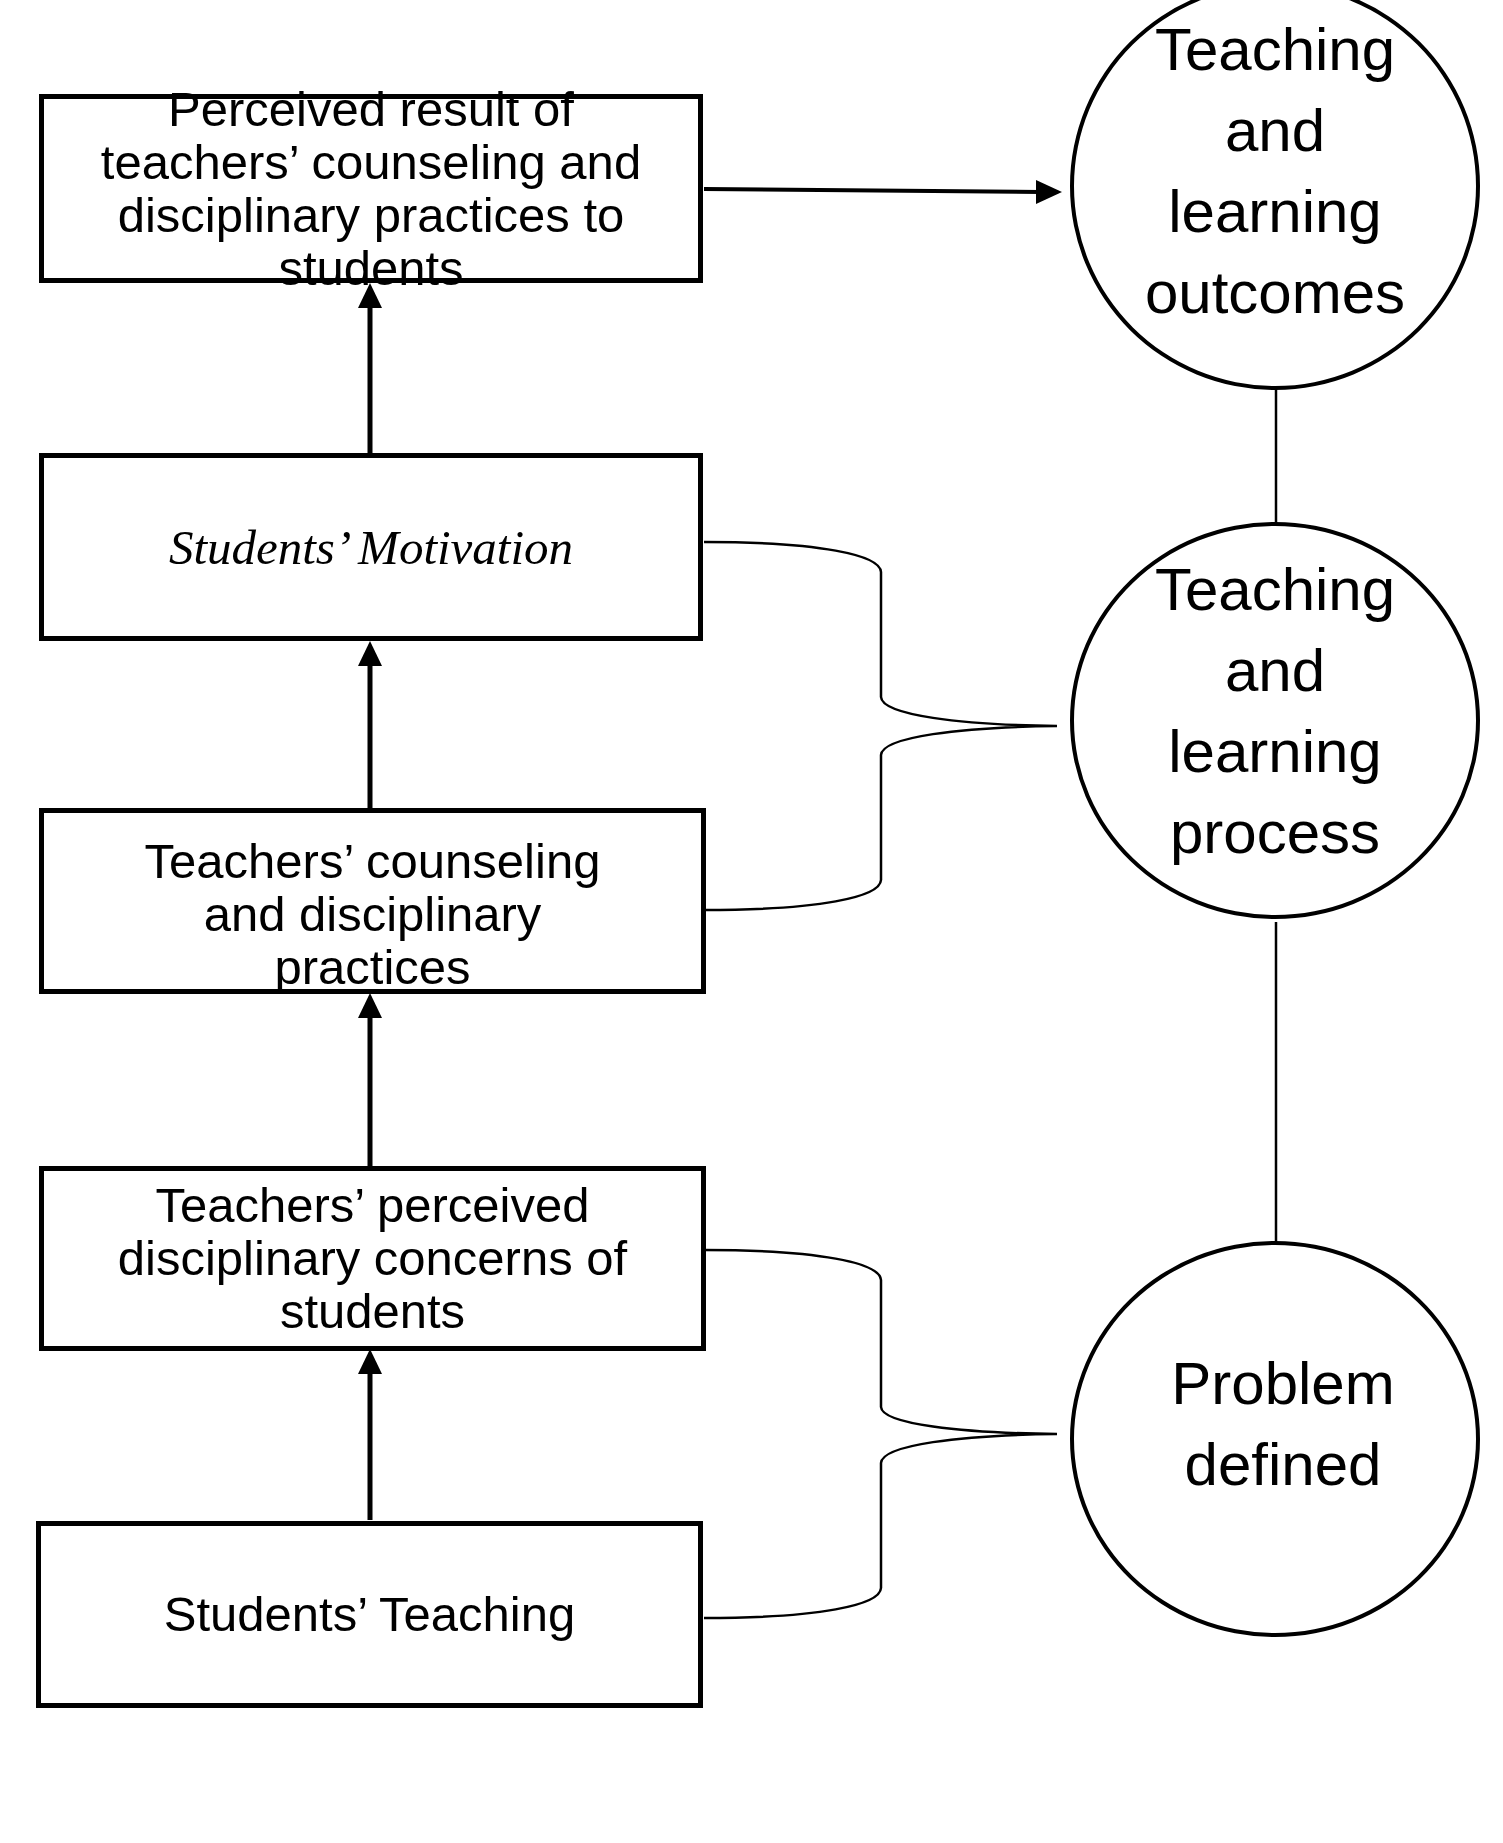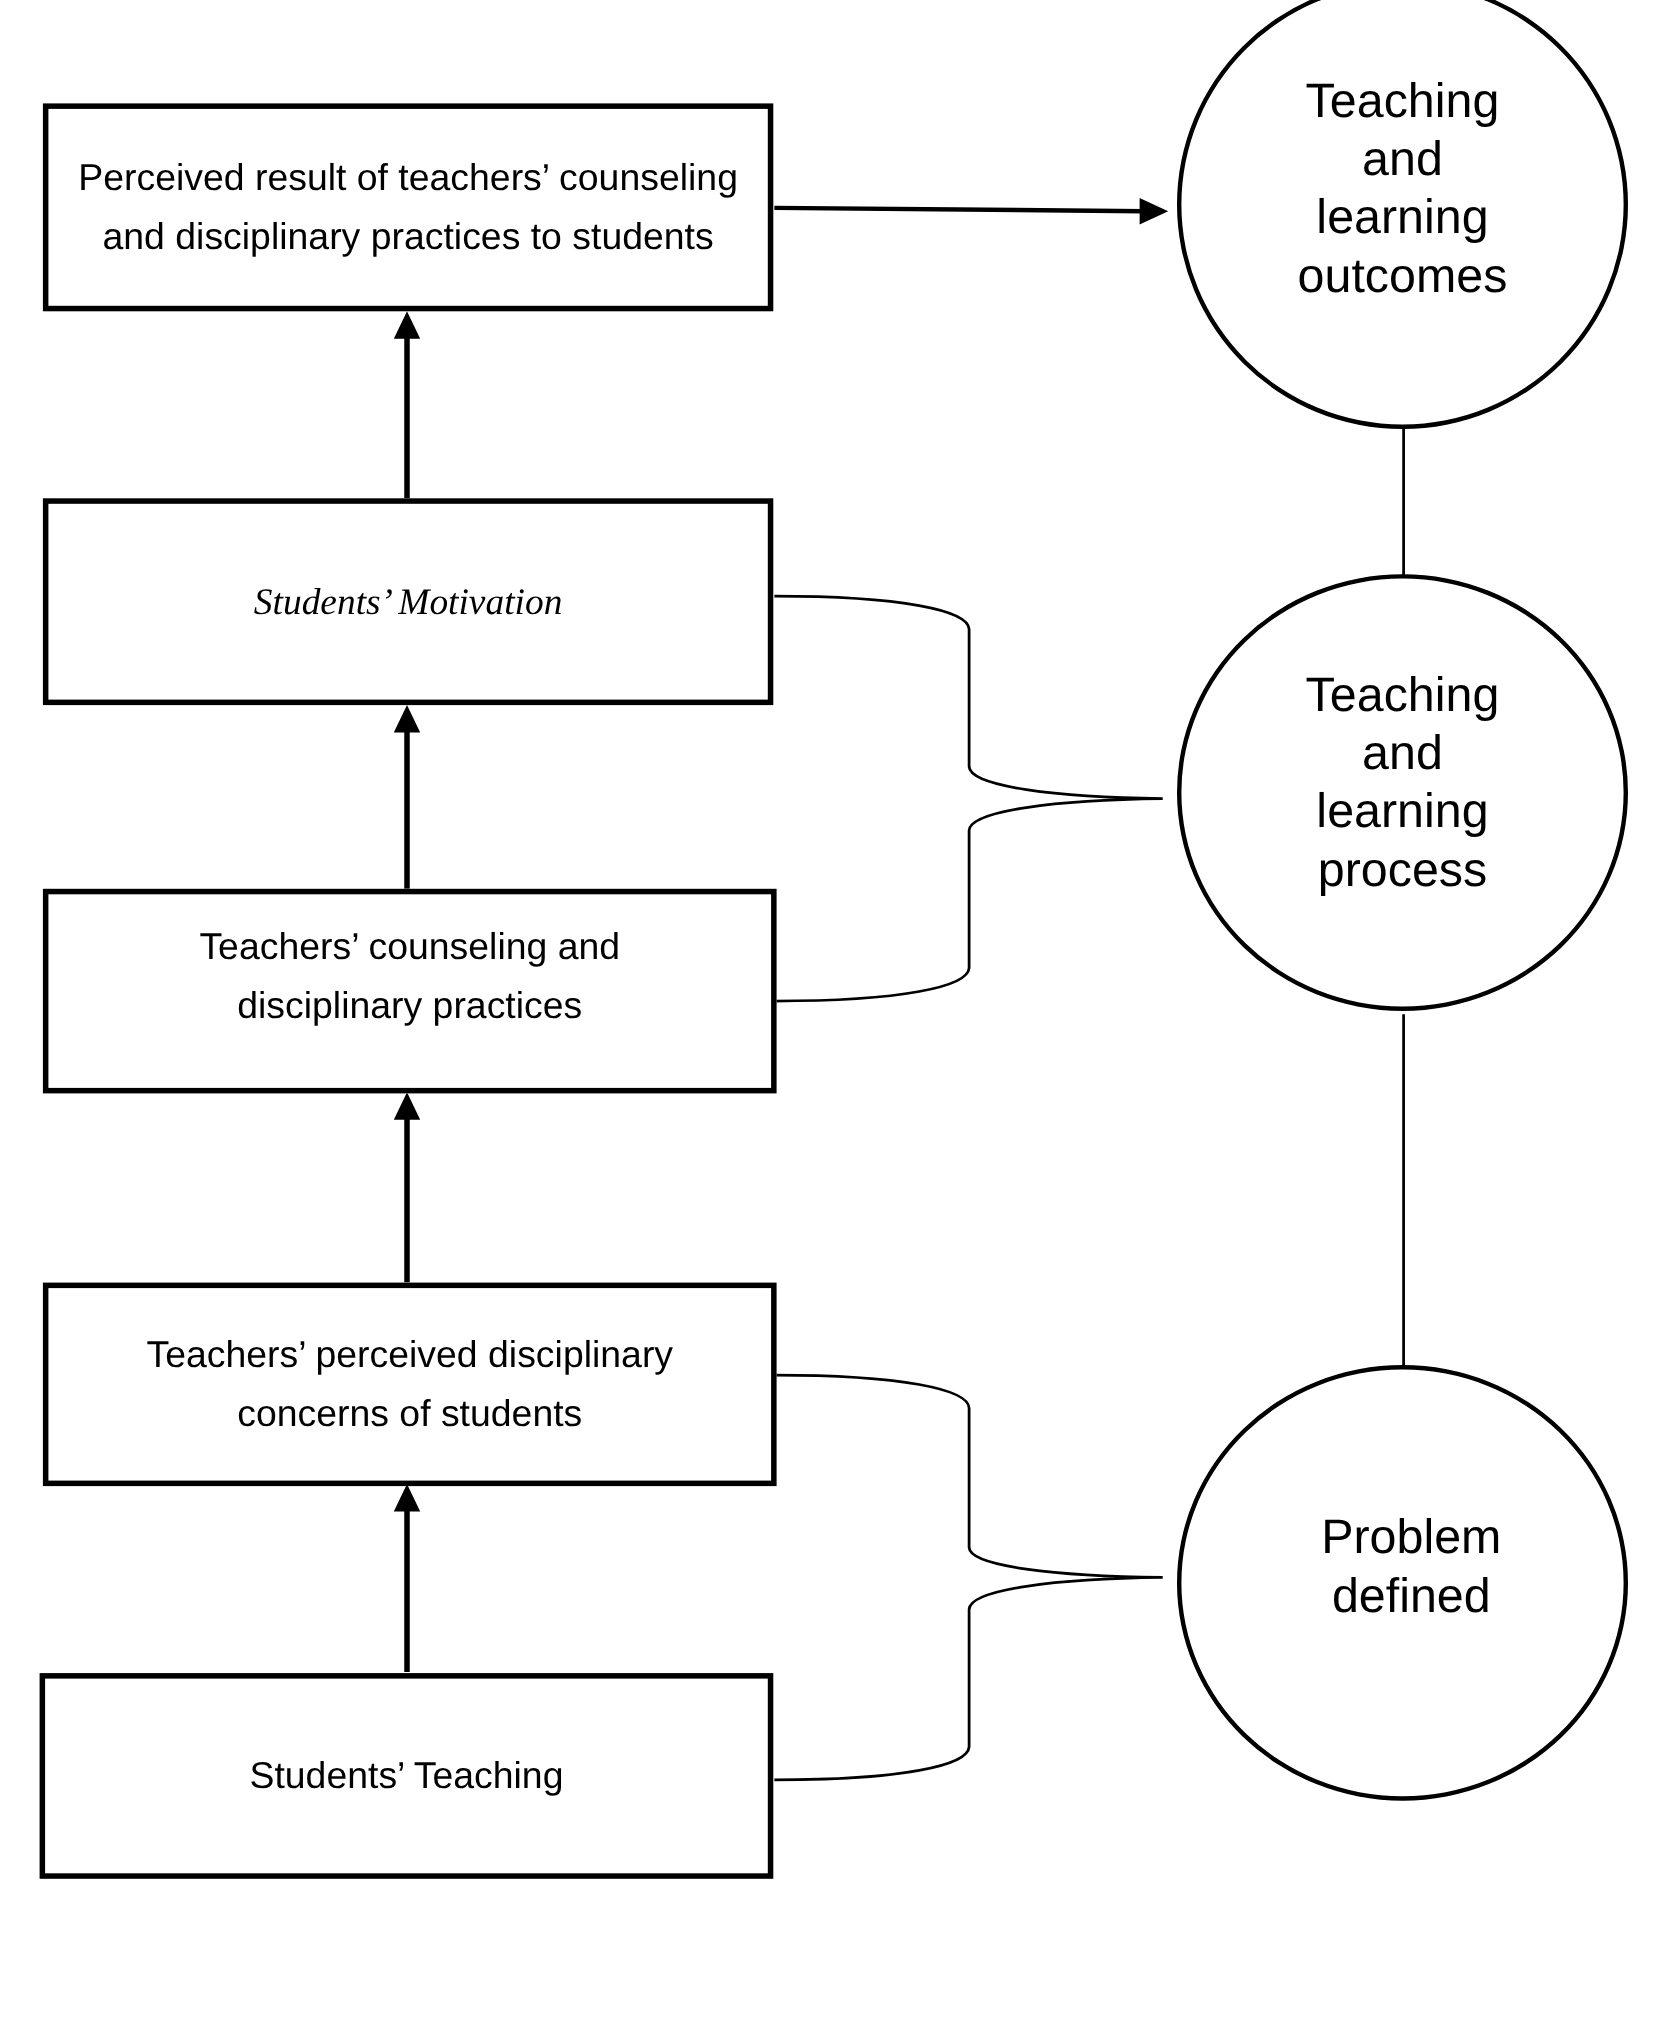--- a/index.html
+++ b/index.html
@@ -1,23 +1,23 @@
 <!DOCTYPE html>
 <html><head>
 <meta charset="utf-8">
 <style>
   html, body { margin:0; padding:0; background:#ffffff; }
   body { width:1503px; height:1843px; position:relative; overflow:hidden; font-family:"Liberation Sans", sans-serif; color:#000; }
   svg.canvas { position:absolute; left:0; top:0; }
   .box { position:absolute; border:5px solid #000; box-sizing:border-box; background:#fff;
          display:flex; align-items:center; justify-content:center; text-align:center; }
-  .box span { font-size:34px; line-height:53px; display:block; }
+  .box span { font-size:49px; line-height:53px; display:block; }
   .circle { position:absolute; border:4px solid #000; border-radius:50%; box-sizing:border-box; background:#fff;
             display:flex; align-items:center; justify-content:center; text-align:center; }
-  .circle span { font-size:44px; line-height:53px; display:block; white-space:pre-line; }
+  .circle span { font-size:60px; line-height:81px; display:block; white-space:pre-line; }
   .italic { font-style:italic; }
 </style>
 </head>
 <body>
 
 <svg class="canvas" width="1503" height="1843" viewBox="0 0 1503 1843">
   <defs>
     <marker id="ah" markerWidth="10" markerHeight="10" refX="9" refY="5" orient="auto" markerUnits="userSpaceOnUse">
       <path d="M0,0 L10,5 L0,10 z" fill="#000"></path>
     </marker>

